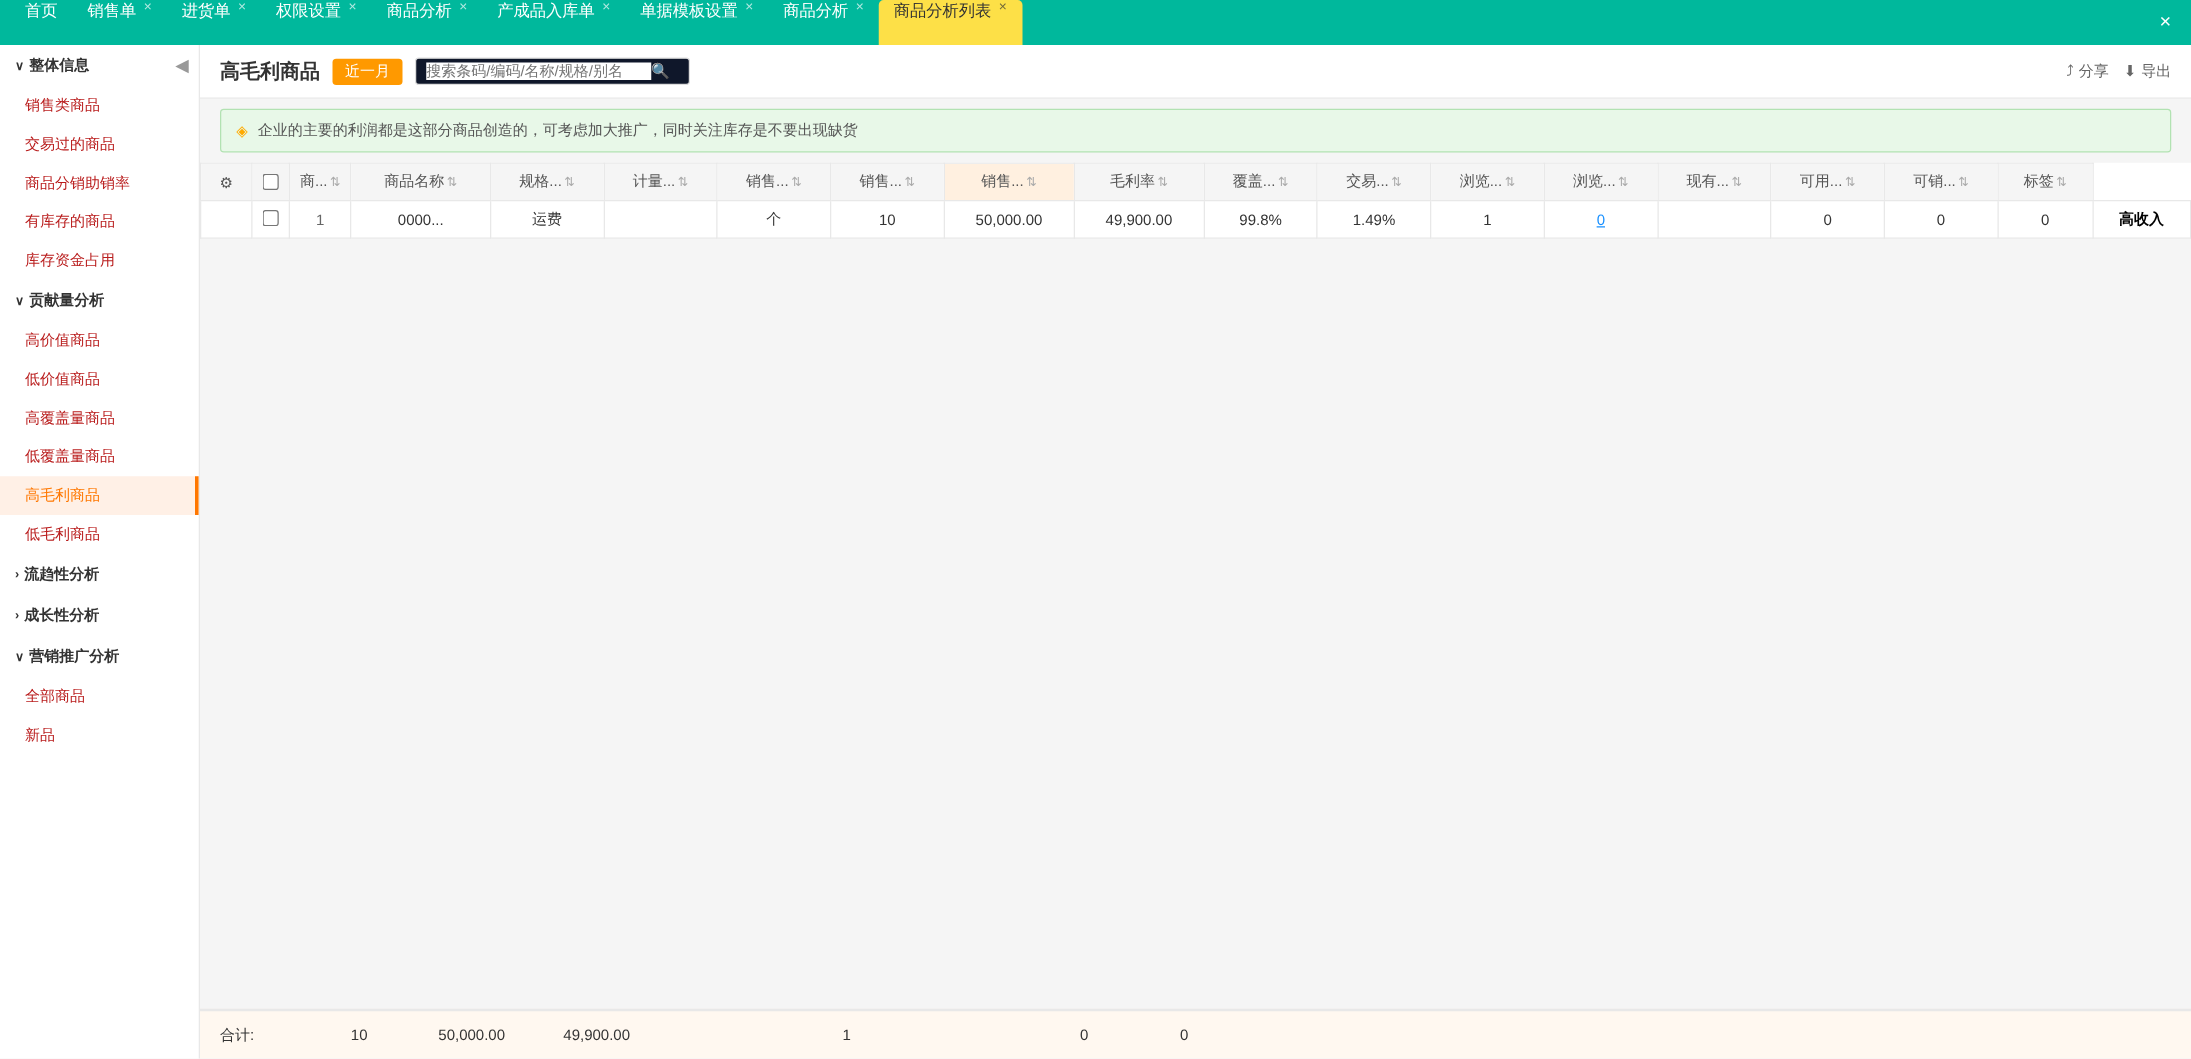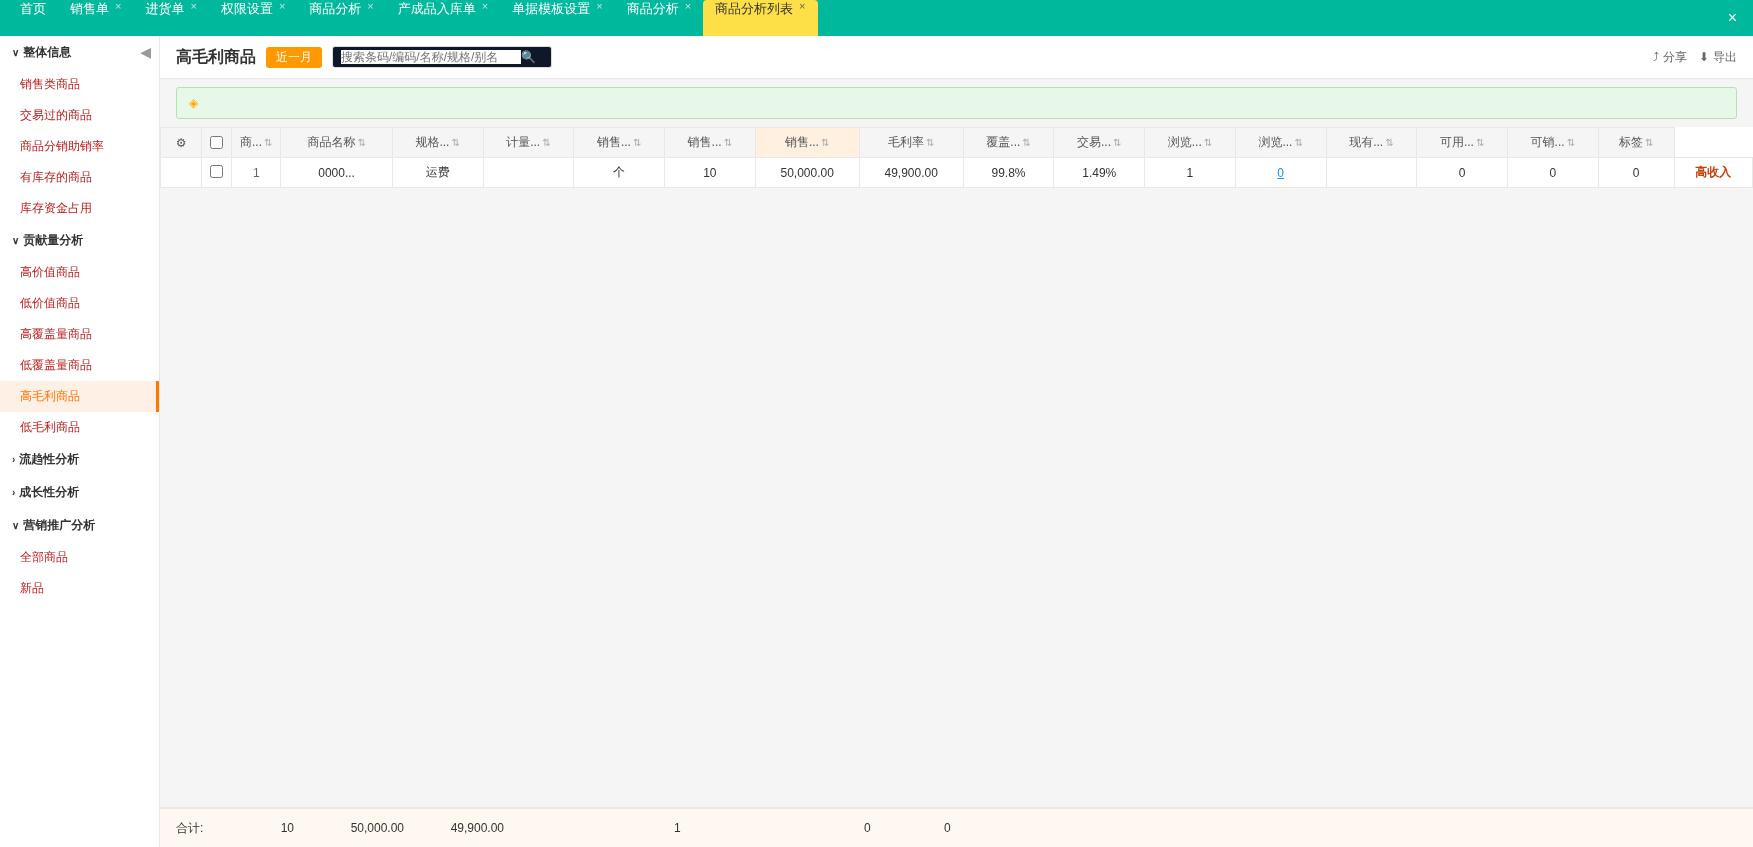--- a/index.html
+++ b/index.html
@@ -368,20 +368,21 @@
         </div>
         <div class="header-btn">
           <span>⬇</span>
           <span>导出</span>
         </div>
       </div>
     </div>
 
     <div class="info-banner">
       <span class="info-icon">◈</span>
+      <span>企业的主要的利润都是这部分商品创造的，可考虑加大推广，同时关注库存是不要出现缺货</span>
     </div>
 
     <div style="flex:1; display:flex; flex-direction:column; overflow:hidden;">
       <div class="table-wrapper">
         <table>
           <thead>
             <tr>
               <th>
                 <div class="col-inner">⚙</div>
               </th>
@@ -501,21 +502,21 @@
       <td>50,000.00</td>
       <td>49,900.00</td>
       <td>99.8%</td>
       <td>1.49%</td>
       <td>1</td>
       <td style="text-decoration:underline;color:#1890ff;cursor:pointer">0</td>
       <td></td>
       <td>0</td>
       <td>0</td>
       <td>0</td>
-      <td class="tag-high" style="color:#c2410c">高收入</td>
+      <td class="tag-high" style="color:#000000">高收入</td>
     </tr>
             </tbody>
         </table>
       </div>
 
       <div class="footer-total">
         <span class="footer-total-label">合计:</span>
         <div class="footer-cells">
           <span class="footer-cell" style="min-width:80px;">10</span>
           <span class="footer-cell" style="min-width:100px;">50,000.00</span>

